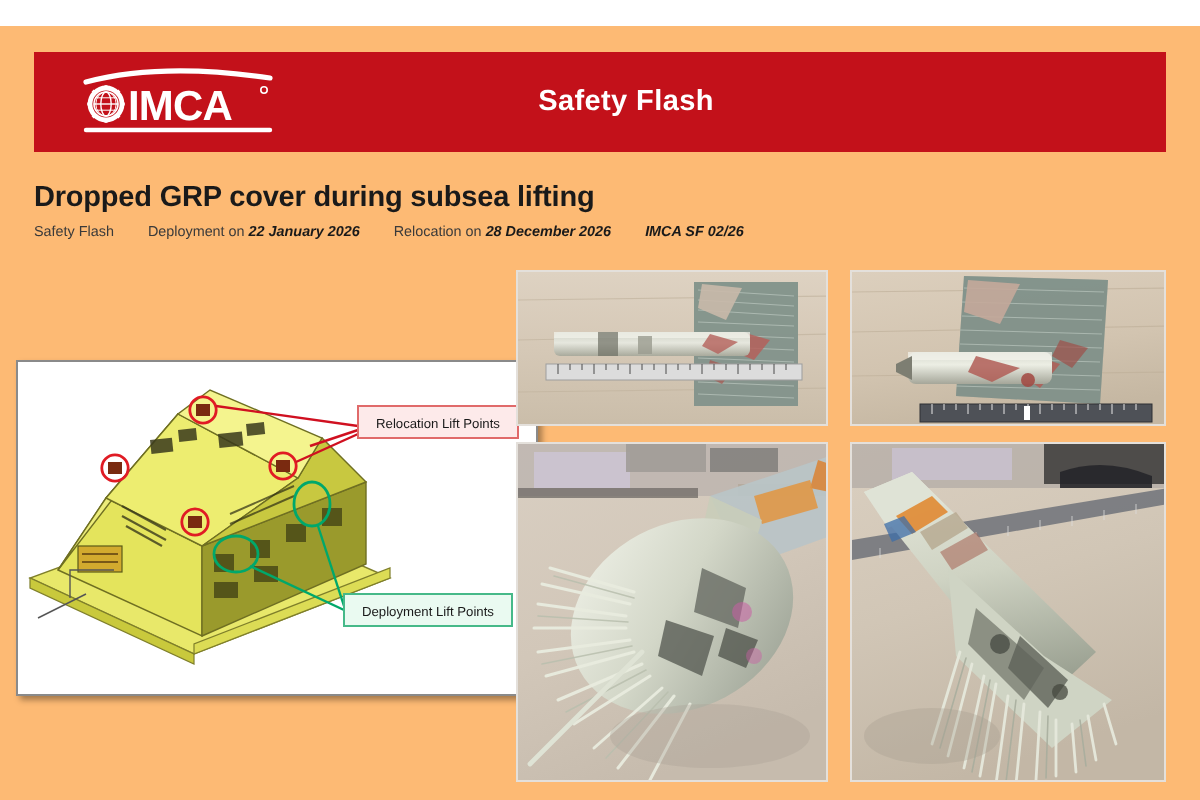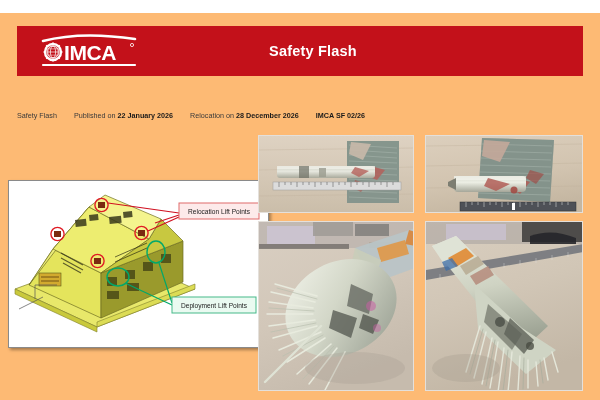--- a/index.html
+++ b/index.html
@@ -73,21 +73,21 @@
     left: 17px;
     top: 98px;
     font-size: 7.2px;
     color: #3a3a3a;
     white-space: nowrap;
     display: flex;
     align-items: baseline;
   }
   .meta-item { margin-right: 17px; }
   .meta-item.last { margin-right: 0; }
-  .meta-strong { font-weight: bold; color: #1a1a1a; }
+  .meta-strong { font-weight: bold; color: #1a1a1a; font-style: italic; }
 
   
   .diagram-panel {
     position: absolute;
     left: 8px;
     top: 167px;
     width: 259px;
     height: 166px;
     background: #ffffff;
     border: 1px solid #8a8a8a;
@@ -146,25 +146,26 @@
         </g>
 
         <text x="25" y="28" font-family="Liberation Sans, sans-serif" font-size="21" font-weight="bold" fill="#ffffff" letter-spacing="-0.4">IMCA</text>
         <circle cx="93" cy="13" r="1.6" fill="none" stroke="#ffffff" stroke-width="0.8"></circle>
       </svg>
     </div>
 
     <div class="header-title">Safety Flash</div>
   </div>
 
+  <div class="doc-title">Dropped GRP cover during subsea lifting</div>
 
   <div class="meta-row">
     <span class="meta-item">Safety Flash</span>
     <span class="meta-item">
-      <span>Published on</span>
+      <span>Deployment on</span>
       <span class="meta-strong">22 January 2026</span>
     </span>
     <span class="meta-item">
       <span>Relocation on</span>
       <span class="meta-strong">28 December 2026</span>
     </span>
     <span class="meta-item last meta-strong">IMCA SF 02/26</span>
   </div>
 
   <div class="diagram-panel">

